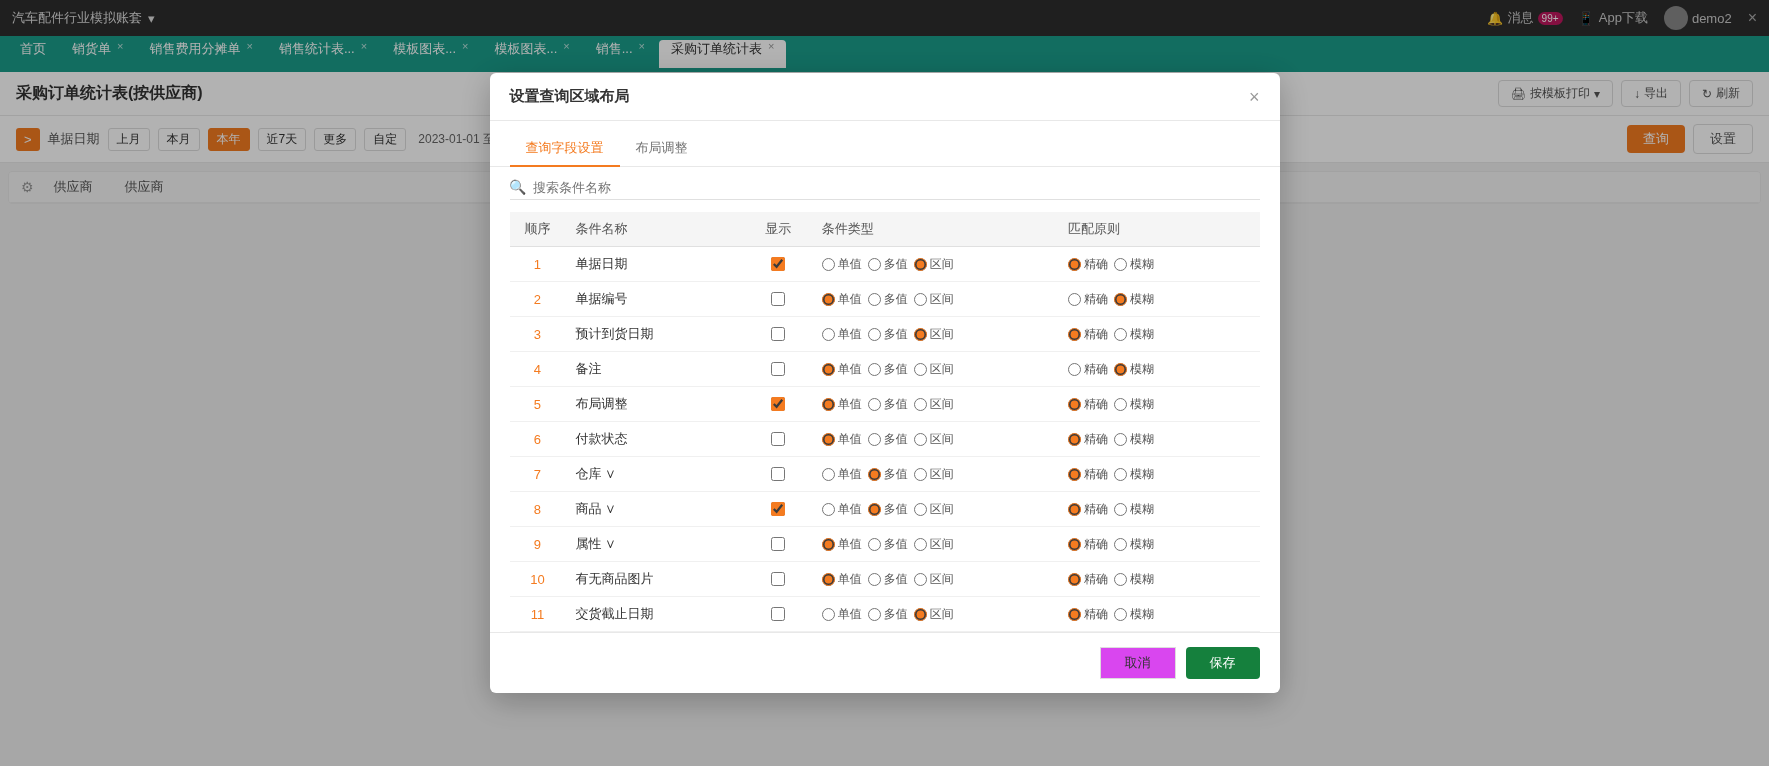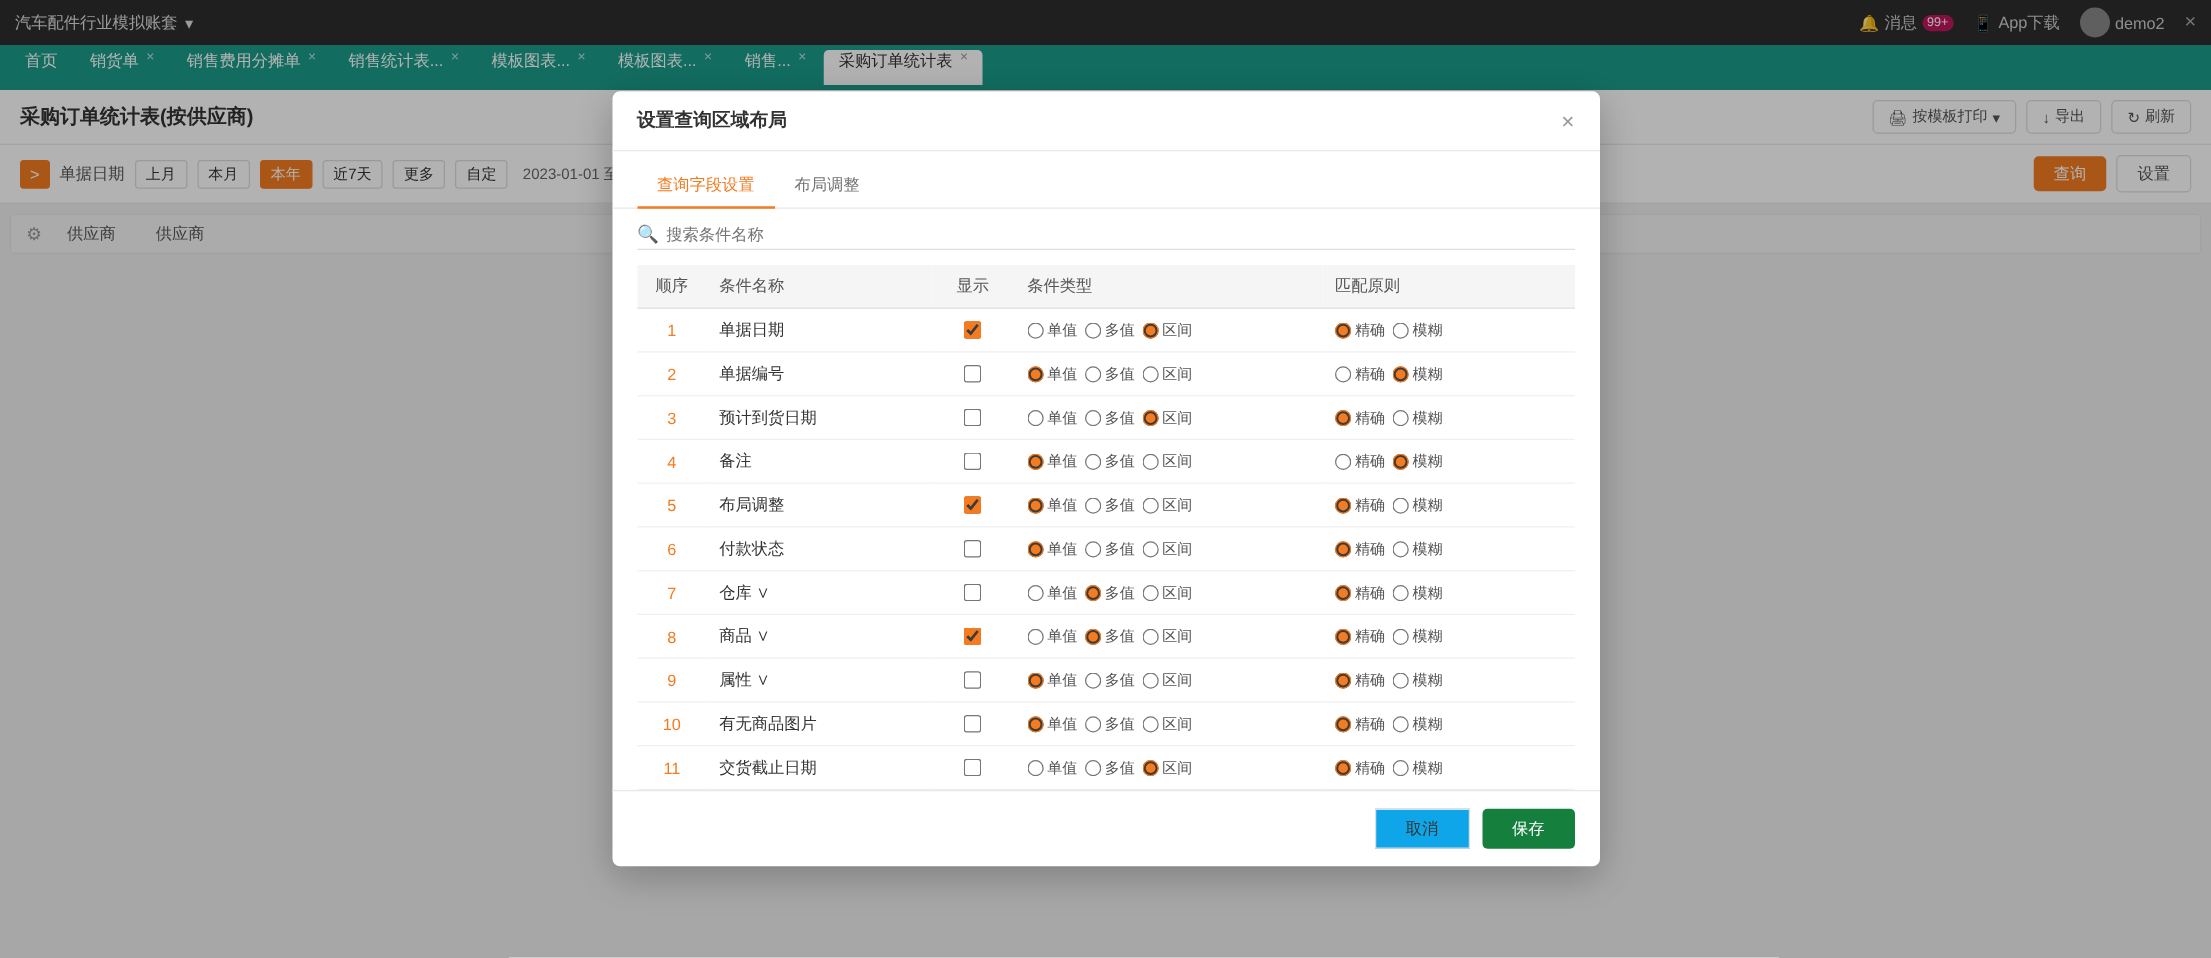--- a/index.html
+++ b/index.html
@@ -212,21 +212,21 @@
     .modal-footer {
       padding: 14px 20px;
       display: flex;
       justify-content: flex-end;
       gap: 10px;
       border-top: 1px solid #e8e8e8;
     }
     .btn-cancel {
       padding: 6px 24px;
       border: 1px solid #ddd;
-      background: #0ea5e9;
+      background: #d946ef;
       border-radius: 0;
       cursor: pointer;
       font-size: 13px;
       color: #333;
     }
     .btn-save {
       padding: 6px 24px;
       border: none;
       background: #15803d;
       color: #fff;

